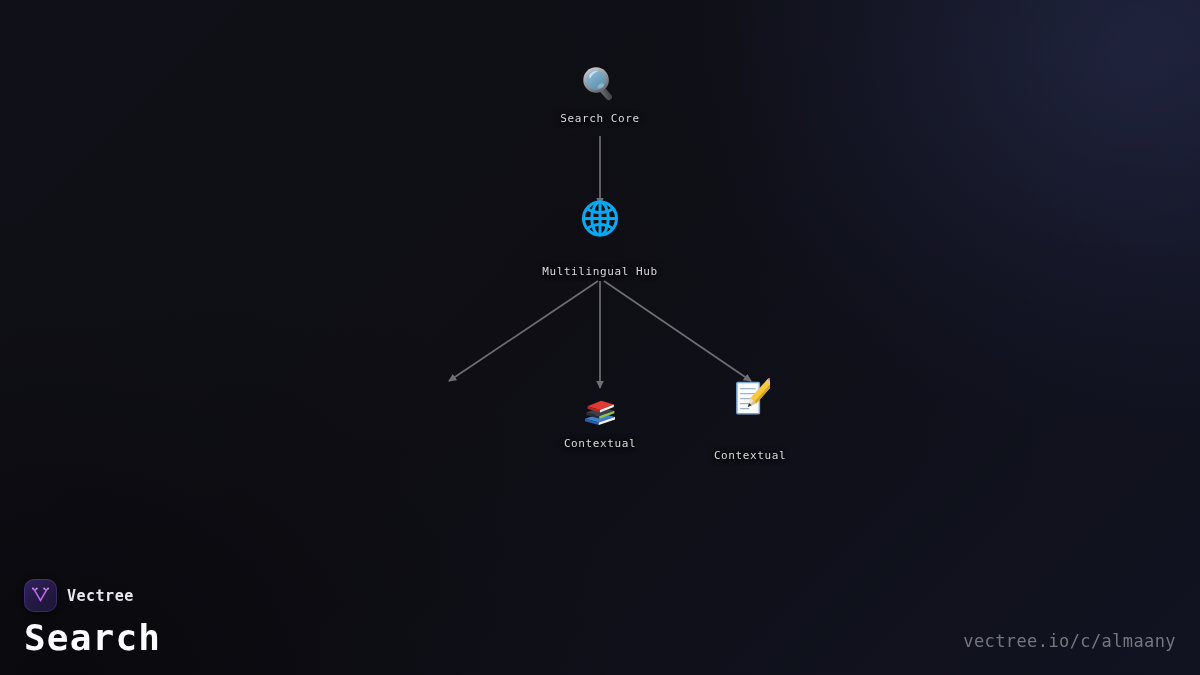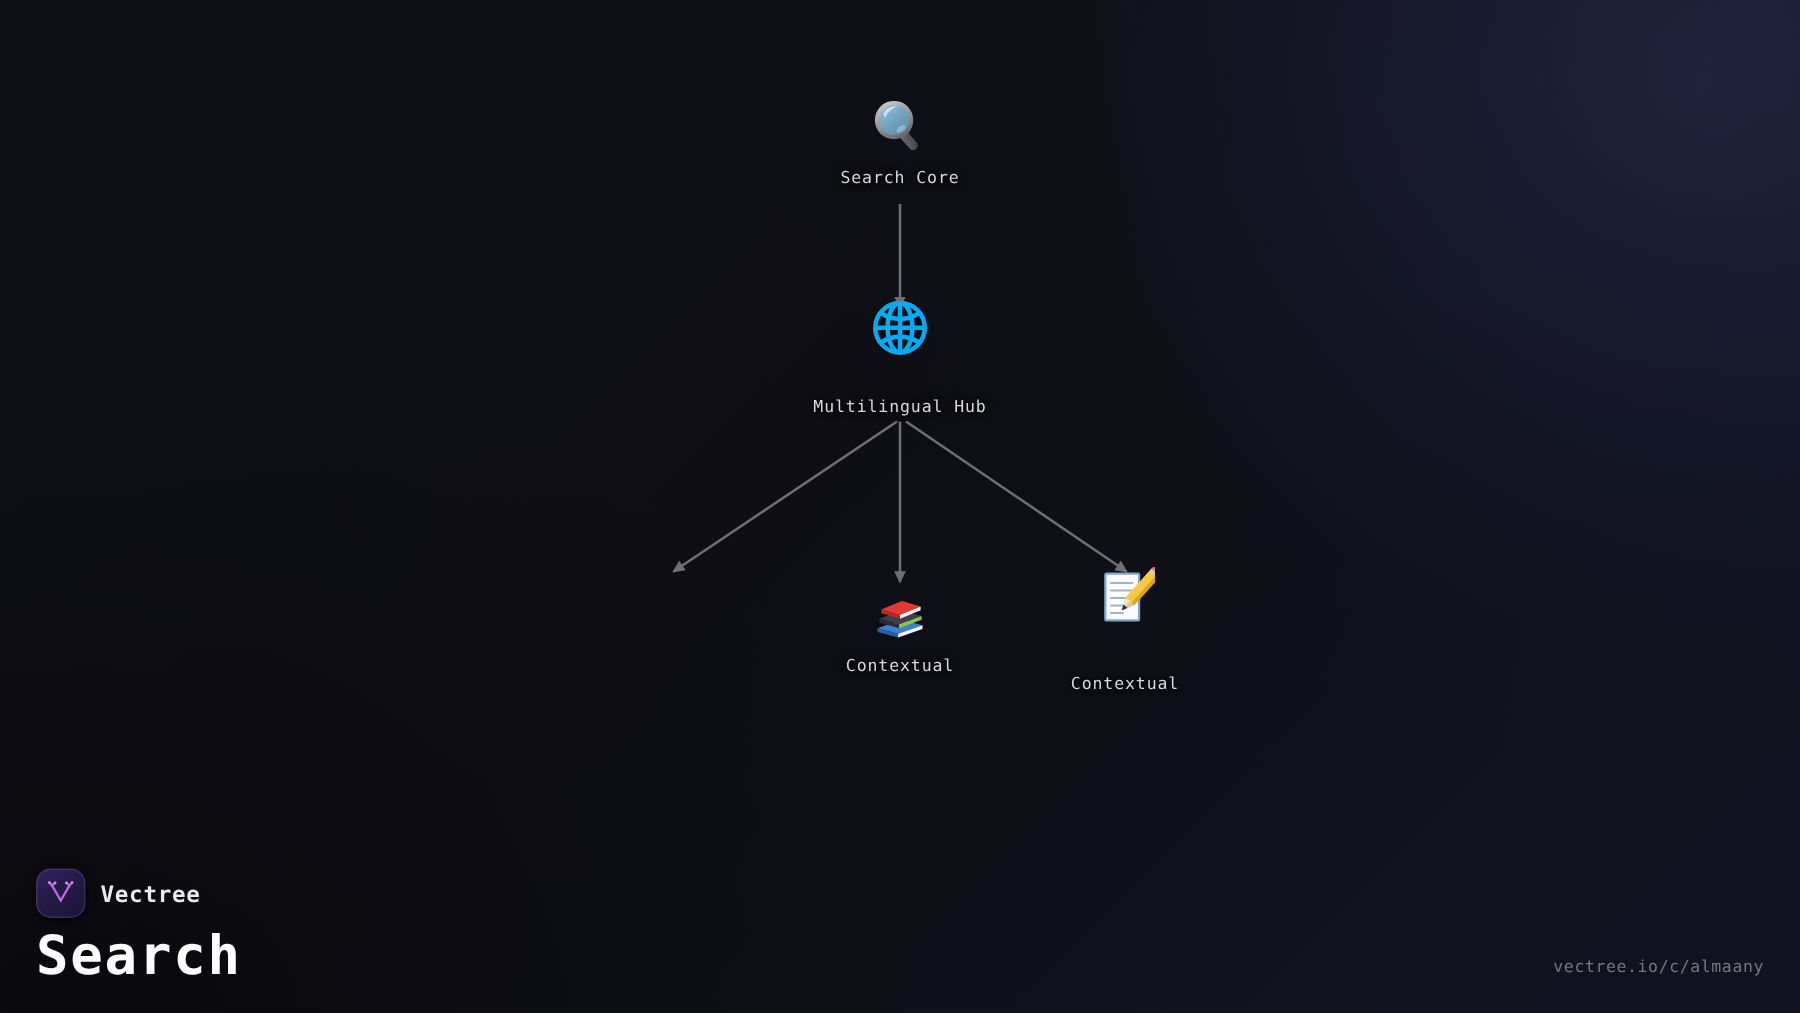--- a/index.html
+++ b/index.html
@@ -114,21 +114,21 @@
     font-family: "DejaVu Sans Mono", "Liberation Mono", monospace;
     font-size: 36px;
     font-weight: bold;
     letter-spacing: 1.2px;
     color: #fdfdff;
     line-height: 1.05;
     margin: 0;
   }
   #footer-url {
     font-family: "DejaVu Sans Mono", "Liberation Mono", monospace;
-    font-size: 11px;
+    font-size: 17px;
     letter-spacing: 0.4px;
     color: #76767f;
     padding-bottom: 6px;
   }
 </style>
 </head>
 <body>
 
 <div id="stage">
 

